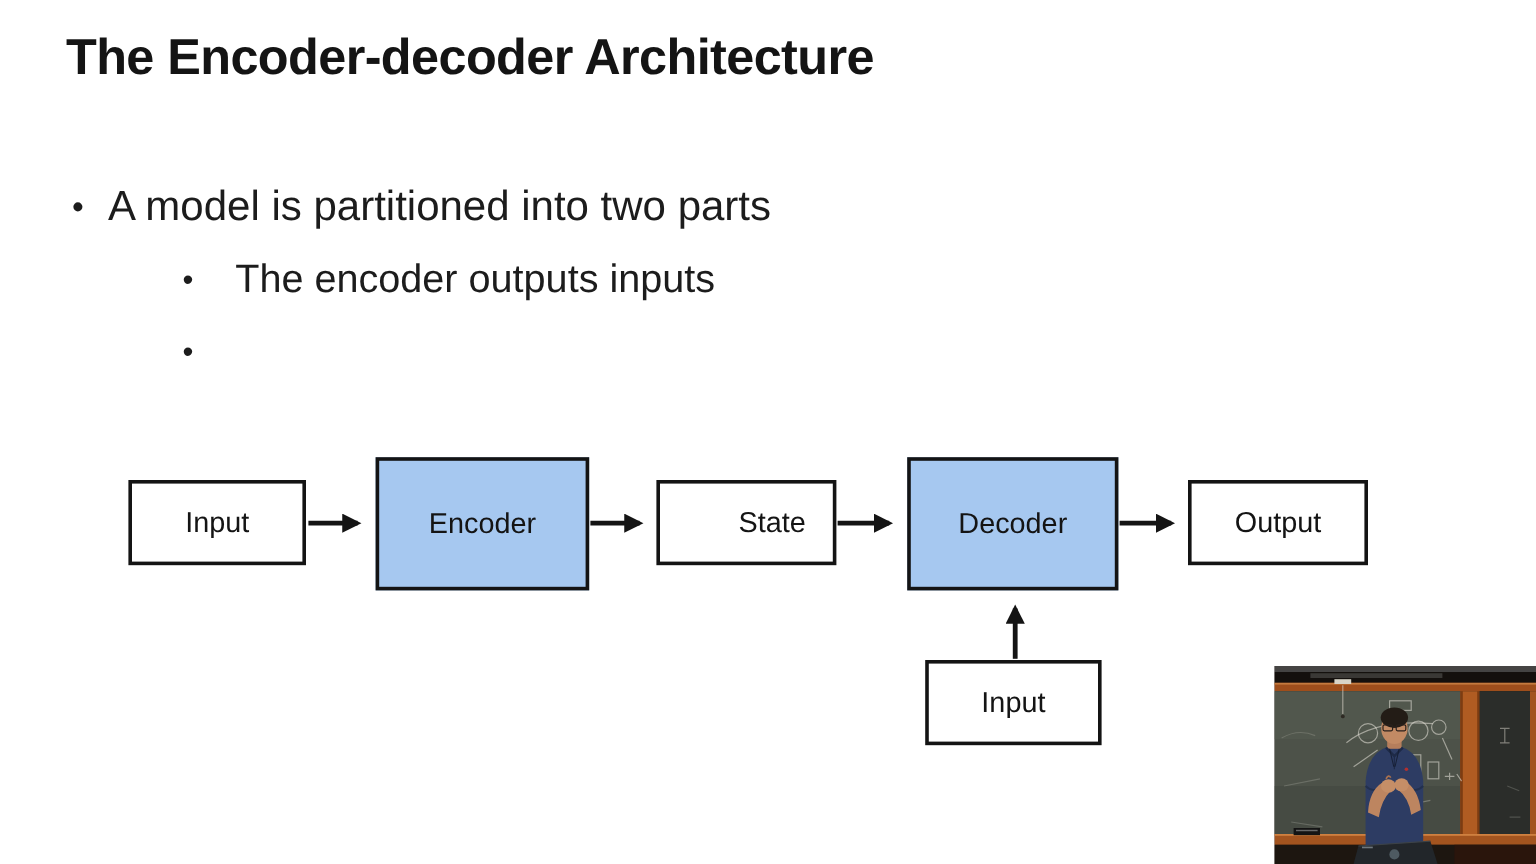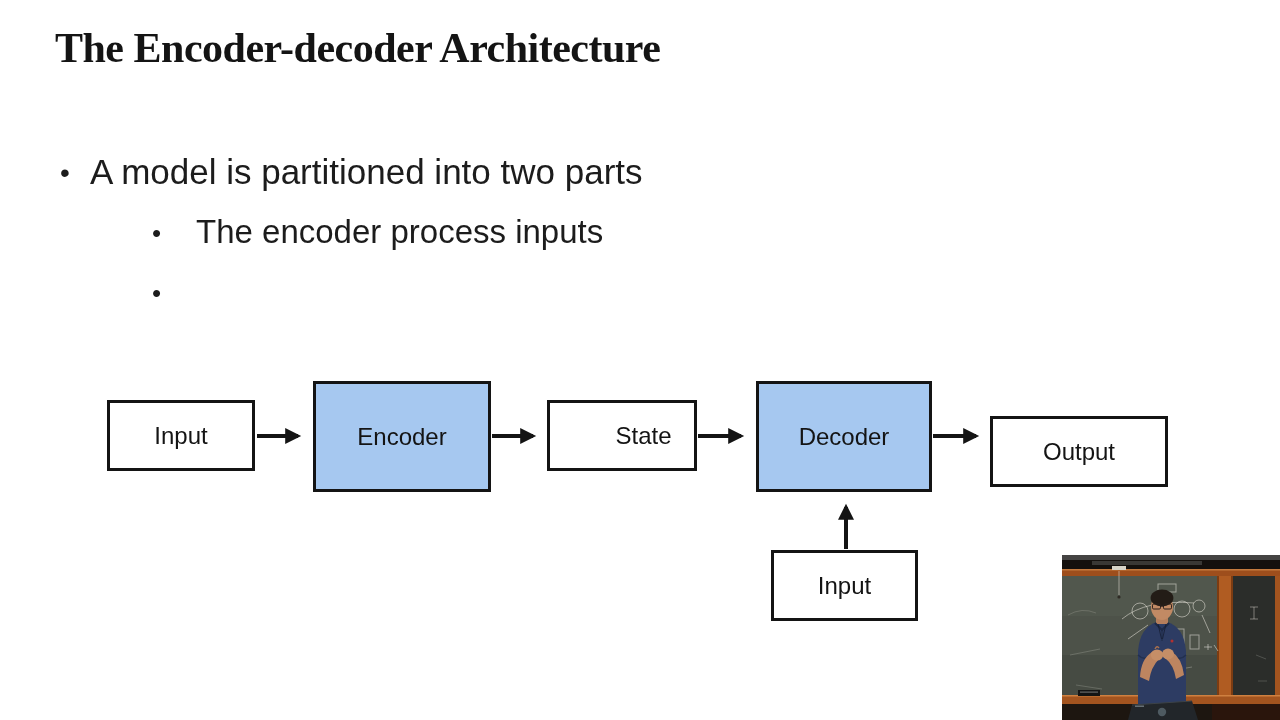--- a/index.html
+++ b/index.html
@@ -19,21 +19,20 @@
   }
   .slide-title {
     position: absolute;
     left: 55px;
     top: 24px;
     font-size: 42px;
     font-weight: 700;
     color: #141414;
     letter-spacing: -0.5px;
     white-space: nowrap;
-    font-family: Liberation Serif, serif;
   }
   .bullet-row {
     position: absolute;
     display: flex;
     align-items: flex-start;
     color: #1c1c1c;
     white-space: nowrap;
   }
   .bullet-row .dot {
     flex: 0 0 auto;
@@ -62,21 +61,21 @@
     align-items: center;
     justify-content: center;
     font-size: 24px;
     color: #141414;
   }
   .node--highlight { background: #a6c8f0; }
   #node-input-left  { left: 107px; top: 400px; width: 148px; height: 71px; }
   #node-encoder     { left: 313px; top: 381px; width: 178px; height: 111px; }
   #node-state       { left: 547px; top: 400px; width: 150px; height: 71px; padding-left: 43px; }
   #node-decoder     { left: 756px; top: 381px; width: 176px; height: 111px; text-align: center; }
-  #node-output      { left: 990px; top: 416px; width: 178px; height: 71px; }
+  #node-output      { left: 990px; top: 400px; width: 150px; height: 71px; }
   #node-input-bottom{ left: 771px; top: 550px; width: 147px; height: 71px; }
 
   #arrow-layer {
     position: absolute;
     left: 0; top: 0;
     width: 1280px; height: 720px;
     pointer-events: none;
   }
 
   .slide-footer {
@@ -103,21 +102,21 @@
 <div id="slide">
 
   <div class="slide-title">The Encoder-decoder Architecture</div>
 
   <div class="bullet-row bullet-l1">
     <span class="dot">•</span>
     <span>A model is partitioned into two parts</span>
   </div>
   <div class="bullet-row bullet-l2 sub1">
     <span class="dot">•</span>
-    <span>The encoder process inputs</span>
+    <span>The encoder outputs inputs</span>
   </div>
   <div class="bullet-row bullet-l2 sub2">
     <span class="dot">•</span>
   </div>
 
   <div class="node" id="node-input-left">Input</div>
   <div class="node node--highlight" id="node-encoder">Encoder</div>
   <div class="node" id="node-state">State</div>
   <div class="node node--highlight" id="node-decoder">Decoder</div>
   <div class="node" id="node-output">Output</div>

